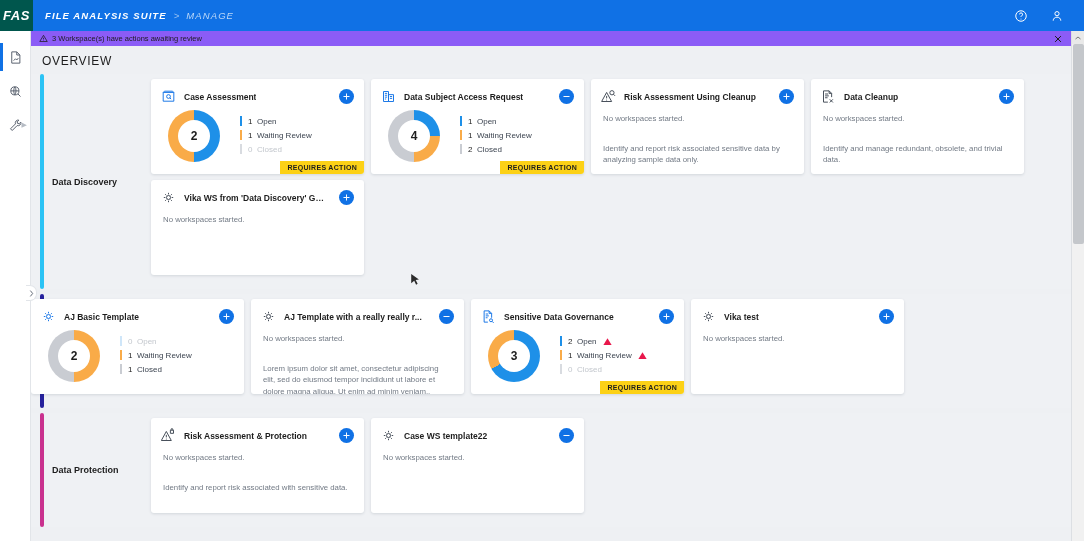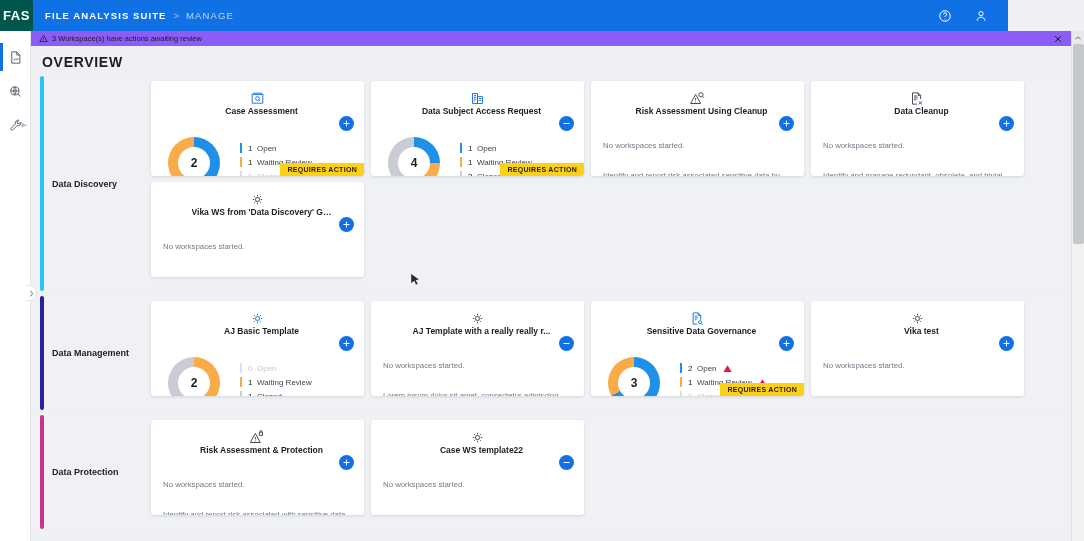--- a/index.html
+++ b/index.html
@@ -4,21 +4,21 @@
 <style>
   * { box-sizing: border-box; margin: 0; padding: 0; }
   html, body {
     width: 1084px; height: 541px;
     overflow: hidden;
     font-family: "Liberation Sans", sans-serif;
     background: #eef0f3;
   }
 
   
-  .topbar { position: absolute; top:0; left:0; width:1008px; height:31px; display:flex; align-items:flex-end; }
+  .topbar { position: absolute; top:0; left:0; width:1084px; height:31px; display:flex; align-items:flex-end;font-style:italic; }
   .logo-box { width:33px; height:31px; background:#00564d; color:#fff; font-size:13px; font-weight:bold;
               letter-spacing:.5px; display:flex; align-items:center; justify-content:center; }
   .topbar-main { flex:1; height:31px; background:#1071e5; display:flex; align-items:center; padding-left:12px; }
   .crumb { color:#fff; font-size:9.5px; font-weight:bold; letter-spacing:1.1px; }
   .crumb.dim { color:#bcd8f8; font-weight:normal; }
   .crumb-sep { color:#9cc4f2; font-size:9.5px; margin:0 7px; }
   .topbar-icons { margin-left:auto; display:flex; align-items:center; gap:22px; padding-right:20px; }
   .tb-ico { width:14px; height:14px; color:#fff; display:block; }
 
   
@@ -31,32 +31,32 @@
 
   
   .banner { position:absolute; top:31px; left:31px; width:1040px; height:15px; background:#8b5cf6;
             display:flex; align-items:center; padding:0 8px; }
   .banner-ico { width:9px; height:9px; color:#1d1d1d; margin-right:4px; flex:none; }
   .banner-txt { font-size:7.5px; color:#1d1d1d; }
   .banner-x { margin-left:auto; width:10px; height:10px; color:#1d1d1d; cursor:pointer; }
 
   
   .page { position:absolute; top:46px; left:31px; width:1040px; height:495px; background:#eef0f3; overflow:hidden; }
-  .page-title { font-size:14px; font-weight:bold; color:#1d1d1d; letter-spacing:.7px; padding:8px 0 6px 11px; }
+  .page-title { font-size:12px; font-weight:normal; color:#1d1d1d; letter-spacing:.7px; padding:8px 0 6px 11px; }
 
   .group { position:relative; display:flex; background:#eff1f4; margin-bottom:5px; }
   .group-bar { position:absolute; left:9px; top:0; bottom:0; width:4px; border-radius:2px; }
   .group-label { width:120px; flex:none; display:flex; align-items:center; padding-left:21px; }
   .group-label span { font-size:9px; font-weight:bold; color:#1d1d1d; }
   .cards { flex:1; display:flex; flex-wrap:wrap; gap:0; padding:5px 0 8px 0; }
 
   
   .card { width:213px; height:95px; background:#fff; border-radius:3px; margin-right:7px; margin-bottom:6px;
           box-shadow:0 1px 3px rgba(25,35,60,.13); position:relative; overflow:hidden; }
-  .card-head { display:flex; align-items:center; padding:10px 10px 0 10px;flex-direction:column; }
+  .card-head { display:flex; align-items:center; padding:10px 10px 0 10px; }
   .card-ico { width:15px; height:15px; flex:none; color:#1071e5; }
   .card-ico.gray { color:#3c4450; }
   .card-title { font-size:8.5px; font-weight:bold; color:#1d1d1d; margin-left:8px; white-space:nowrap;
                 overflow:hidden; text-overflow:ellipsis; max-width:140px; }
   .card-btn { margin-left:auto; width:15px; height:15px; border-radius:50%; background:#1071e5;
               display:flex; align-items:center; justify-content:center; flex:none; cursor:pointer; }
   .card-btn svg { width:9px; height:9px; color:#fff; }
 
   .card-body { display:flex; padding:6px 10px 0 10px; }
   .donut { width:52px; height:52px; position:relative; margin-left:7px; flex:none; }
@@ -298,23 +298,20 @@
               </div>
             </div>
             <div class="card-text">
               <div class="ct-line">No workspaces started.</div>
             </div>
           </div>
         </div>
       </div>
       <div class="group">
         <div class="group-bar" style="background:#26219c"></div>
-        <div class="group-label">
-          <span>Data Management</span>
-        </div>
         <div class="cards">
           <div class="card">
             <div class="card-head">
               <svg class="card-ico" viewBox="0 0 24 24" fill="none" stroke="currentColor" stroke-width="1.5" stroke-linejoin="round">
                 <circle cx="12" cy="12" r="3.2"></circle>
                 <path d="M12 4.5V7M12 17v2.5M4.5 12H7M17 12h2.5M6.7 6.7l1.8 1.8M15.5 15.5l1.8 1.8M17.3 6.7l-1.8 1.8M8.5 15.5l-1.8 1.8"></path>
               </svg>
               <span class="card-title">AJ Basic Template</span>
               <div class="card-btn">
                 <svg viewBox="0 0 24 24" fill="none" stroke="currentColor" stroke-width="2.6" stroke-linecap="round">

